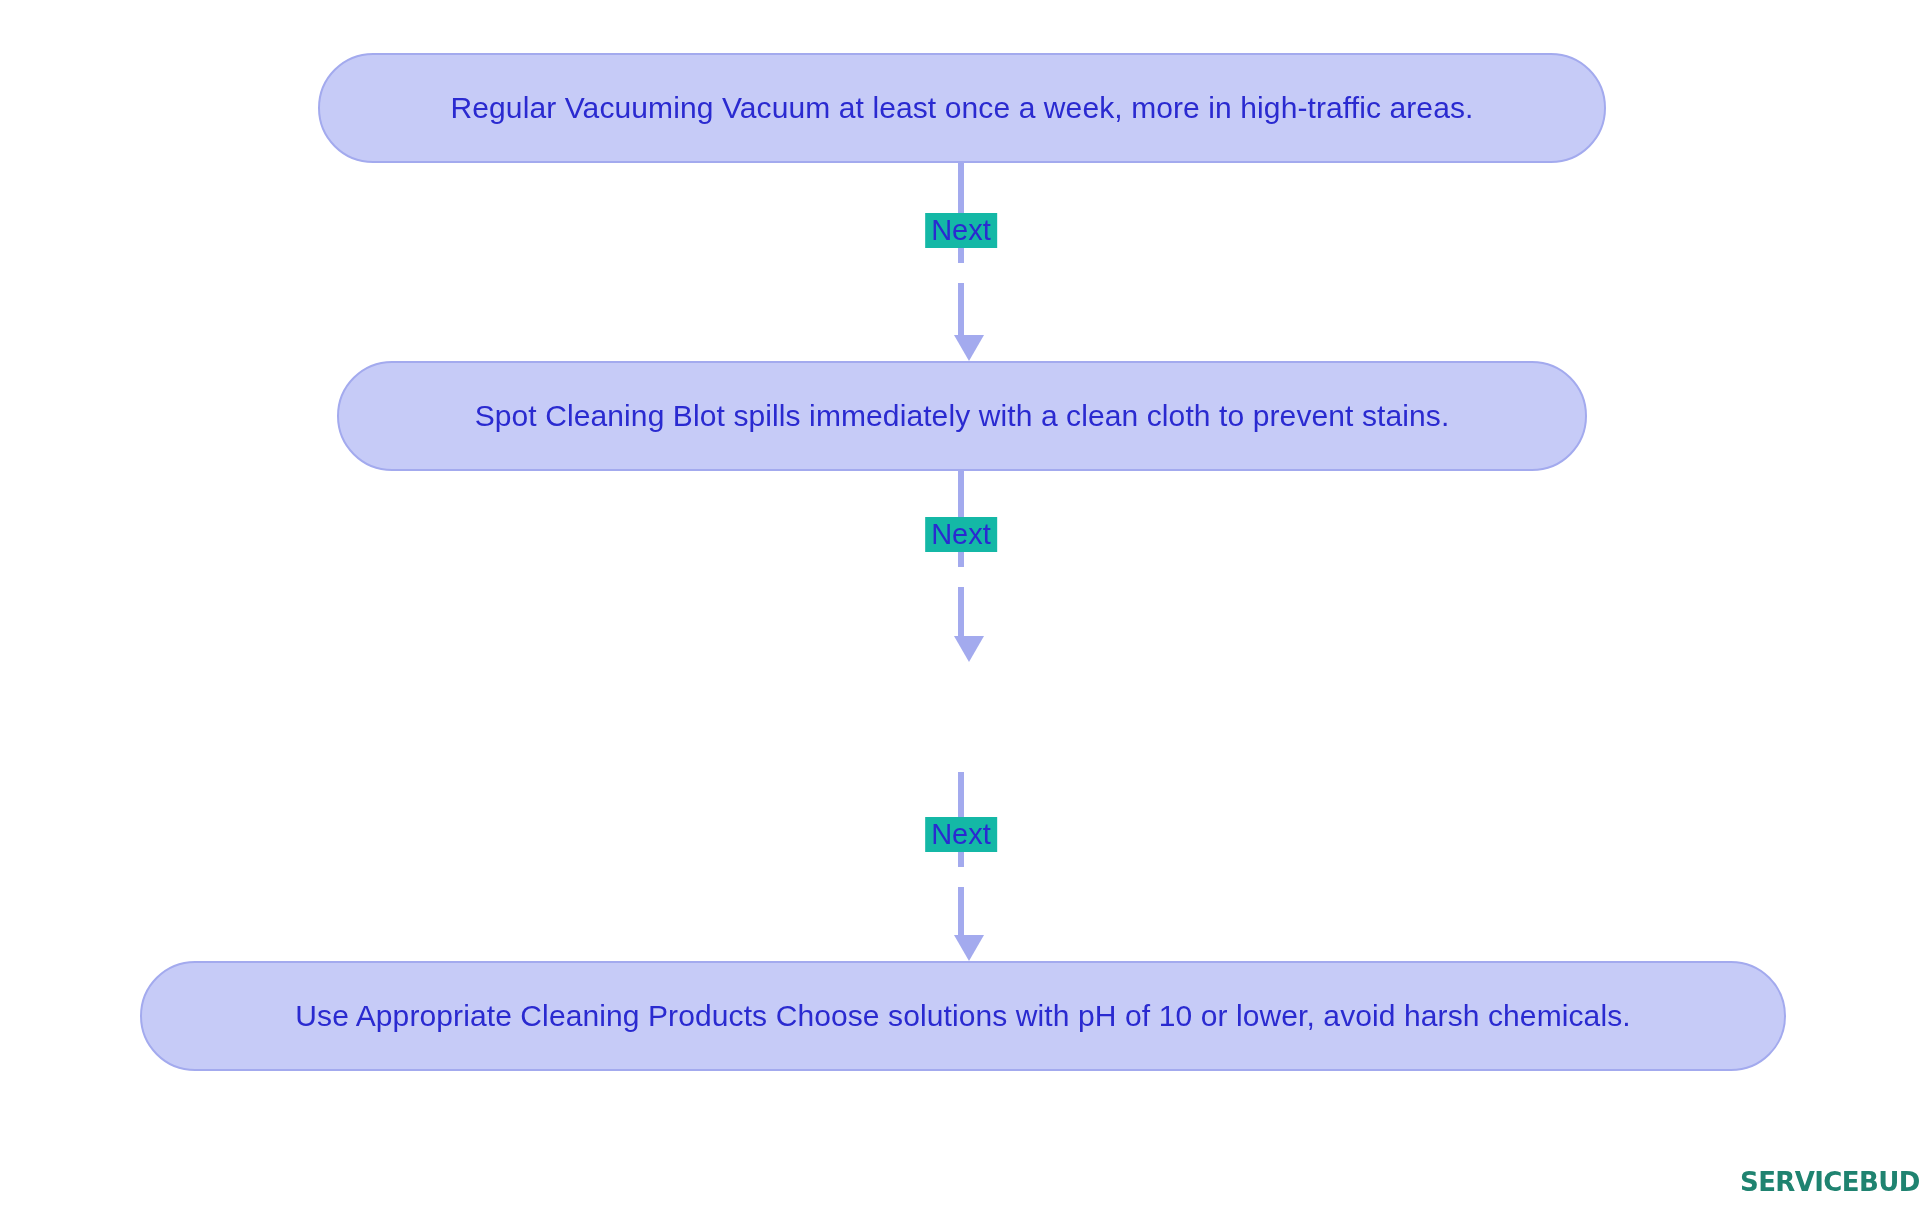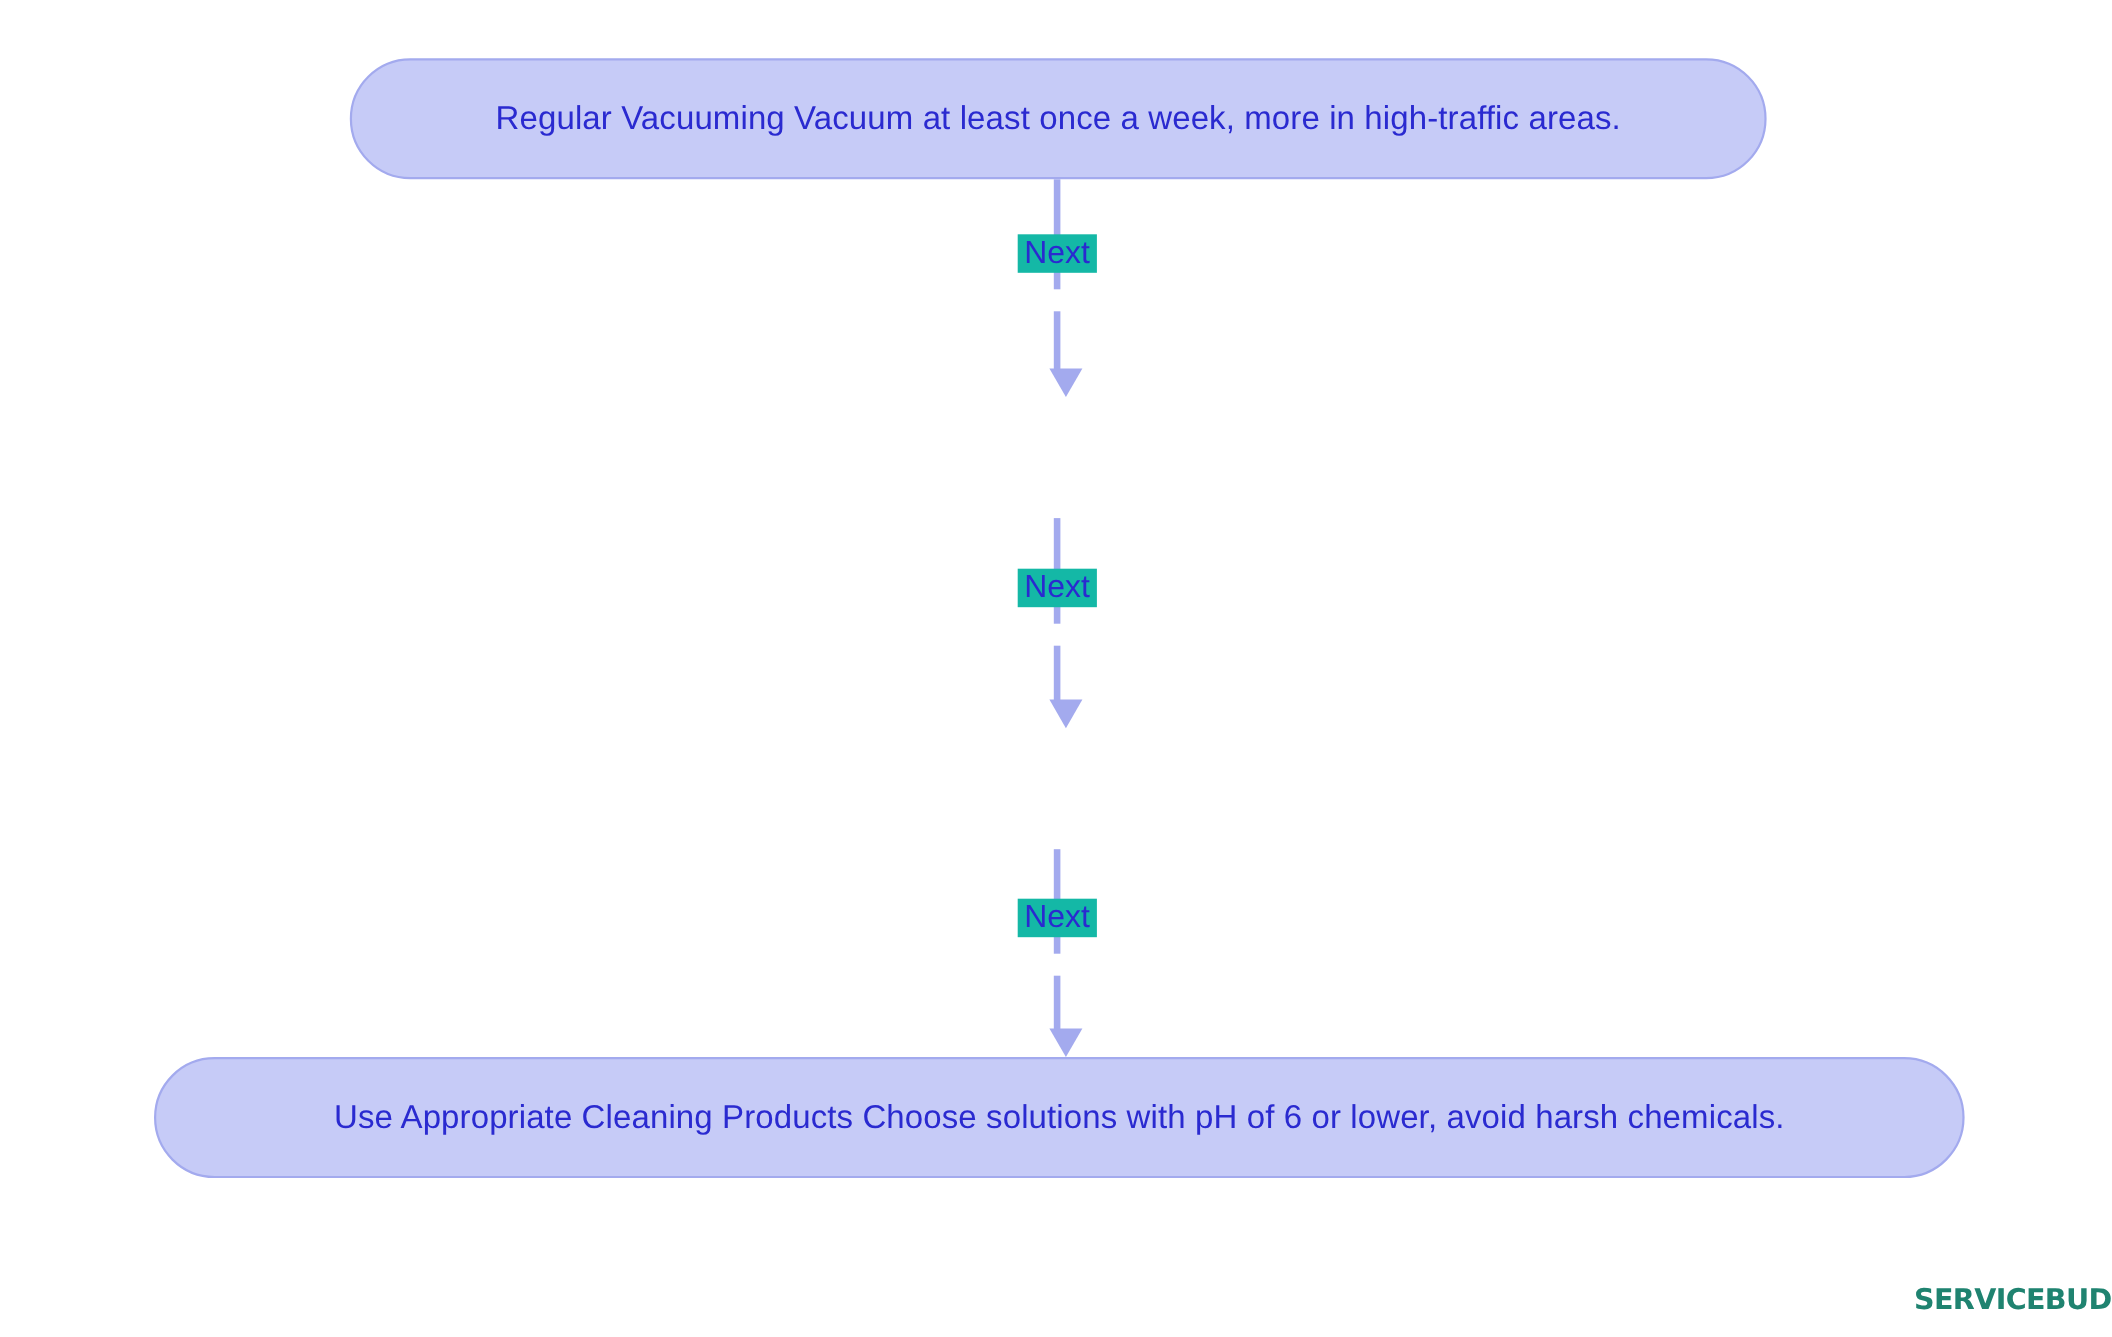--- a/index.html
+++ b/index.html
@@ -125,38 +125,41 @@
     <span class="node-label">Regular Vacuuming Vacuum at least once a week, more in high-traffic areas.</span>
   </div>
 
   <div class="connector" id="connector-0">
     <div class="conn-seg conn-seg-top" style="top:0; height:100px;"></div>
     <div class="conn-label" style="top:50px;">Next</div>
     <div class="conn-seg conn-seg-bottom" style="top:120px; height:53px;"></div>
     <div class="conn-arrow" style="top:172px;"></div>
   </div>
 
+  <div class="node" id="node-1">
+    <span class="node-label">Spot Cleaning Blot spills immediately with a clean cloth to prevent stains.</span>
+  </div>
 
   <div class="connector" id="connector-1">
     <div class="conn-seg conn-seg-top" style="top:0; height:96px;"></div>
     <div class="conn-label" style="top:46px;">Next</div>
     <div class="conn-seg conn-seg-bottom" style="top:116px; height:50px;"></div>
     <div class="conn-arrow" style="top:165px;"></div>
   </div>
 
 
   <div class="connector" id="connector-2">
     <div class="conn-seg conn-seg-top" style="top:0; height:95px;"></div>
     <div class="conn-label" style="top:45px;">Next</div>
     <div class="conn-seg conn-seg-bottom" style="top:115px; height:49px;"></div>
     <div class="conn-arrow" style="top:163px;"></div>
   </div>
 
   <div class="node" id="node-3">
-    <span class="node-label">Use Appropriate Cleaning Products Choose solutions with pH of 6 or lower, avoid harsh chemicals.</span>
+    <span class="node-label">Use Appropriate Cleaning Products Choose solutions with pH of 10 or lower, avoid harsh chemicals.</span>
   </div>
 
   <div id="brand-logo">
     <div class="logo-words">
       <span>SERVICE</span>
       <span>BUDDY</span>
     </div>
     <svg class="logo-pencil" width="22" height="54" viewBox="0 0 22 54">
       <path d="M11 1 L18 13 L18 44 L4 44 L4 13 Z" fill="none" stroke="#1f8370" stroke-width="3"></path>
       <path d="M4 38 L18 38" stroke="#1f8370" stroke-width="3"></path>

